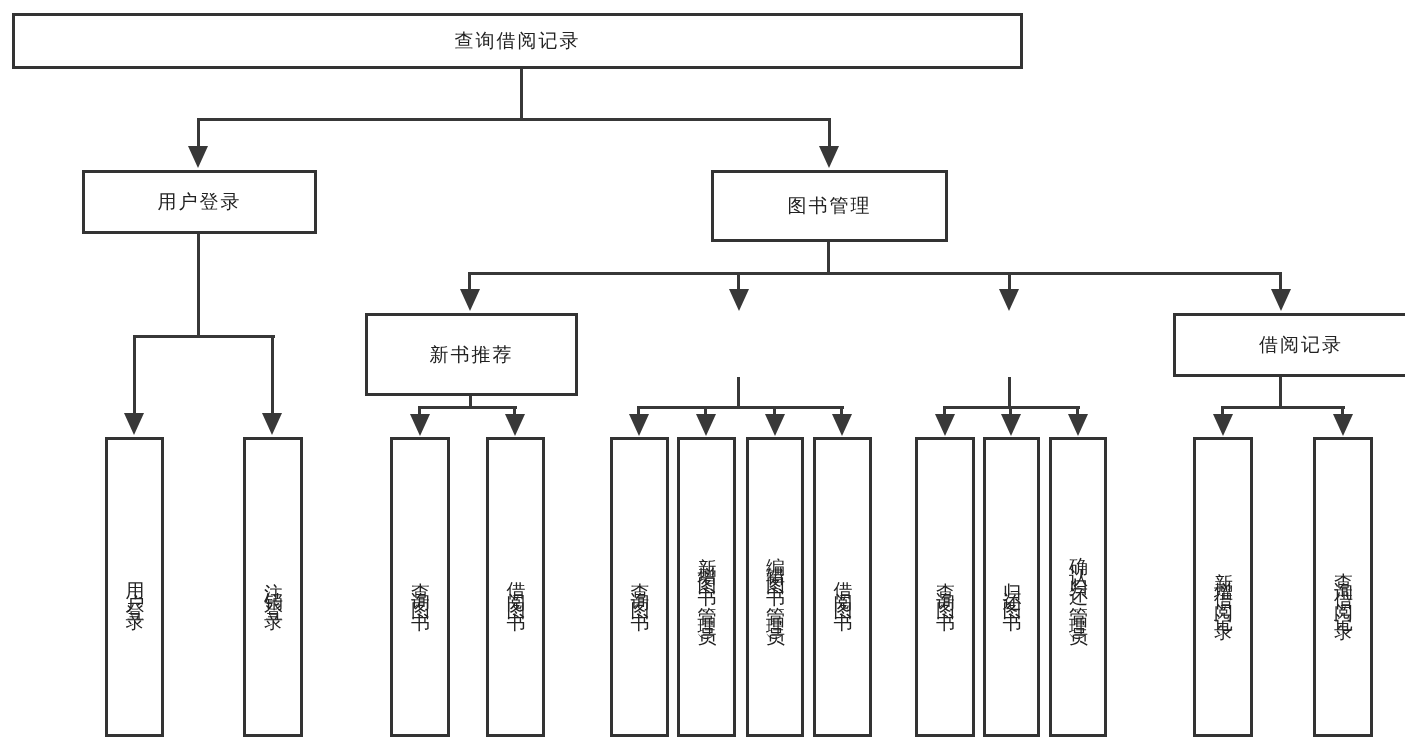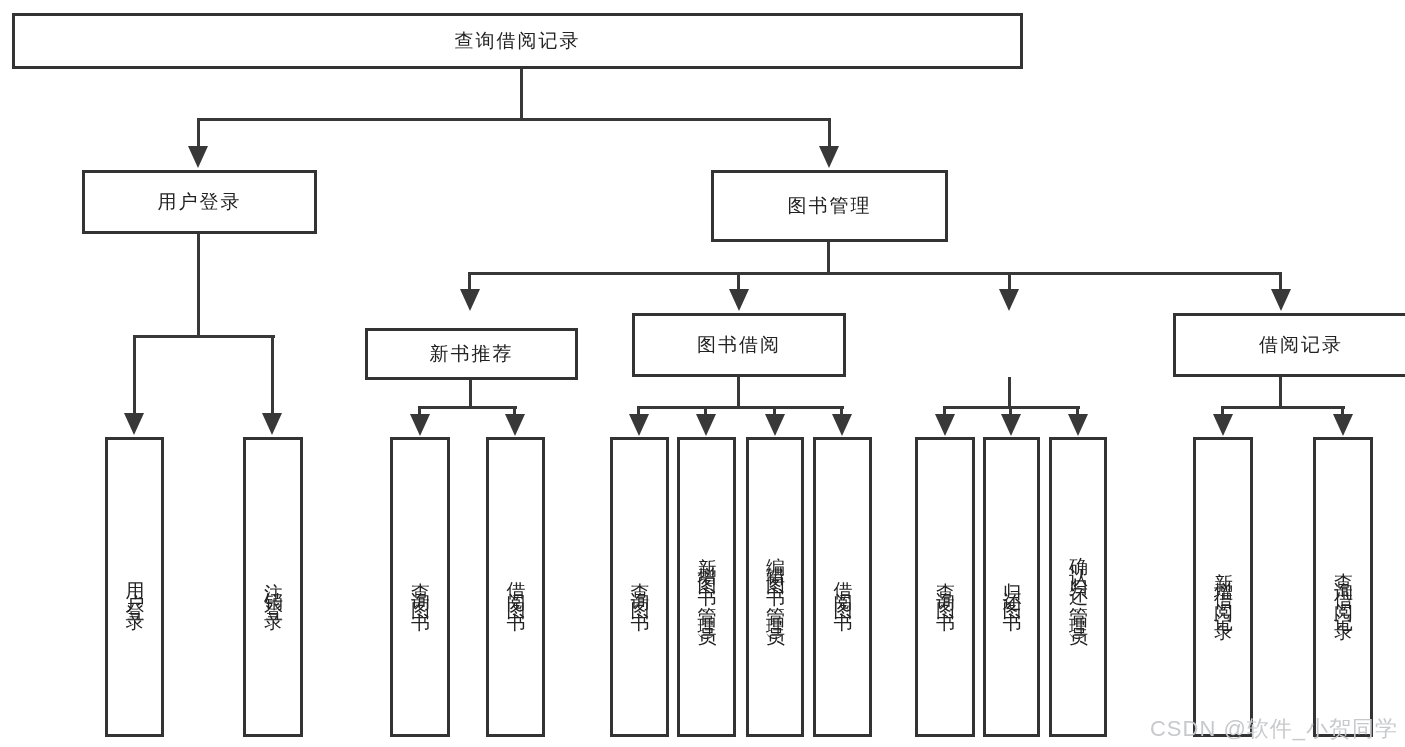--- a/index.html
+++ b/index.html
@@ -96,25 +96,22 @@
     <span>查询借阅记录</span>
   </div>
 
   <div class="box lvl" style="left:82px;top:170px;width:235px;height:64px">
     <span>用户登录</span>
   </div>
   <div class="box lvl" style="left:711px;top:170px;width:237px;height:72px">
     <span>图书管理</span>
   </div>
 
-  <div class="box lvl" style="left:365px;top:328px;width:213px;height:52px">
+  <div class="box lvl" style="left:365px;top:313px;width:213px;height:83px">
     <span>新书推荐</span>
-  </div>
-  <div class="box lvl" style="left:632px;top:313px;width:214px;height:64px">
-    <span>图书借阅</span>
   </div>
   <div class="box lvl" style="left:1173px;top:313px;width:256px;height:64px">
     <span>借阅记录</span>
   </div>
 
   <div class="leaf" style="left:105px;width:59px">
     <span class="vtext">用户登录</span>
   </div>
   <div class="leaf" style="left:243px;width:60px">
     <span class="vtext">注销登录</span>
@@ -150,15 +147,14 @@
     <span class="vtext">确认归还（管理员）</span>
   </div>
 
   <div class="leaf" style="left:1193px;width:60px">
     <span class="vtext">新增借阅记录</span>
   </div>
   <div class="leaf" style="left:1313px;width:60px">
     <span class="vtext">查询借阅记录</span>
   </div>
 
-  <div class="watermark">CSDN @软件_小贺同学</div>
 
 </div>
 
 </body></html>

